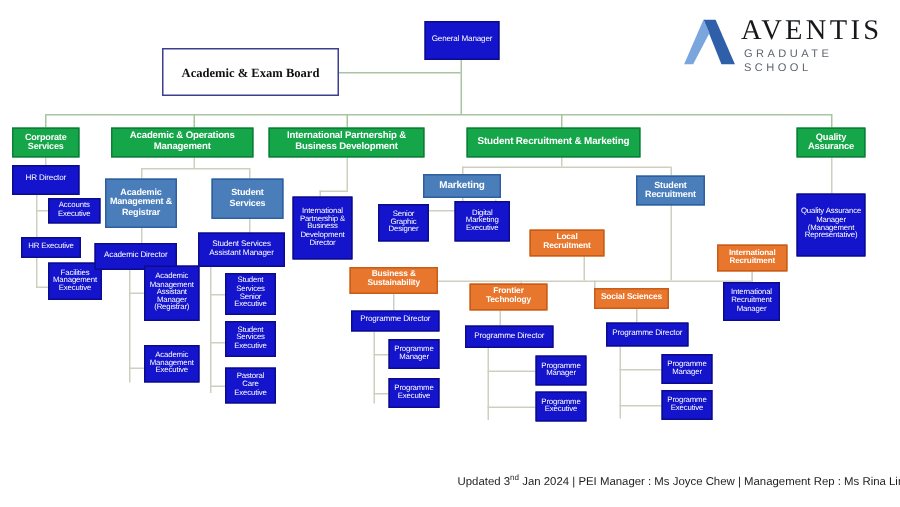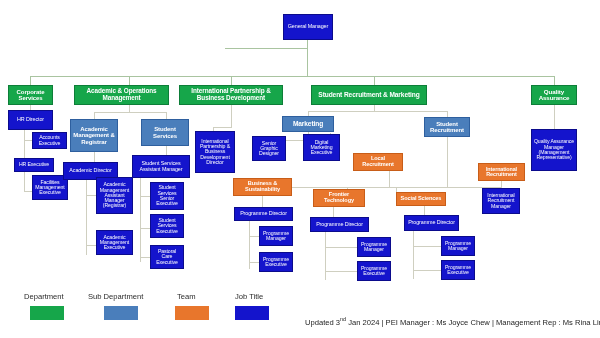--- a/index.html
+++ b/index.html
@@ -73,20 +73,28 @@
     position:absolute;left:305px;top:316px;
     font-size:7.6px;color:#1d1d1d;white-space:nowrap;
   }
   #footnote sup{font-size:5.4px;vertical-align:super;}
 </style>
 </head>
 <body>
 
 <div id="canvas">
 
+  <div id="logo">
+    <svg class="mark" viewBox="0 0 34 30">
+      <polygon points="13,0 21,0 34,30 25,30" fill="#2f5fa8"></polygon>
+      <polygon points="13,0 17,9 6,30 0,30" fill="#7aa6dd"></polygon>
+    </svg>
+    <div class="wordmark">AVENTIS</div>
+    <div class="subword">GRADUATE SCHOOL</div>
+  </div>
 
   <div class="ln h g" style="left:225px;top:48px;width:82px;"></div>
   <div class="ln v g" style="left:307px;top:40px;height:8px;"></div>
   <div class="ln v g" style="left:307px;top:48px;height:28px;"></div>
 
   <div class="ln h g" style="left:30px;top:76px;width:524px;"></div>
 
   <div class="ln v g" style="left:30px;top:76px;height:9px;"></div>
   <div class="ln v g" style="left:129px;top:76px;height:9px;"></div>
   <div class="ln v g" style="left:231px;top:76px;height:9px;"></div>
@@ -155,20 +163,23 @@
   <div class="ln v" style="left:424px;top:203px;height:12px;"></div>
   <div class="ln v" style="left:413px;top:231px;height:48px;"></div>
   <div class="ln h" style="left:413px;top:246px;width:28px;"></div>
   <div class="ln h" style="left:413px;top:270px;width:28px;"></div>
 
   <div class="ln v" style="left:501px;top:180px;height:7px;"></div>
   <div class="ln v" style="left:501px;top:180px;height:8px;"></div>
 
   <div class="ln v" style="left:554px;top:105px;height:24px;"></div>
 
+  <div class="root" style="left:108px;top:32px;width:118px;height:32px;font-size:8.4px;">
+    <span>Academic &amp; Exam Board</span>
+  </div>
 
   <div class="node job" style="left:283px;top:14px;width:50px;height:26px;font-size:5.4px;">
     <span>General Manager</span>
   </div>
 
   <div class="node dept" style="left:8px;top:85px;width:45px;height:20px;font-size:6px;">
     <span>Corporate Services</span>
   </div>
 
   <div class="node dept" style="left:74px;top:85px;width:95px;height:20px;font-size:6.4px;">
@@ -310,36 +321,18 @@
   </div>
 
   <div class="node job" style="left:482px;top:188px;width:38px;height:26px;font-size:5.2px;">
     <span>International Recruitment Manager</span>
   </div>
 
   <div class="node job" style="left:531px;top:129px;width:46px;height:42px;font-size:5.2px;">
     <span>Quality Assurance Manager (Management Representative)</span>
   </div>
 
-  <div id="legend">
-    <div class="lg-item">
-      <div class="lg-label" style="left:24px;top:0px;">Department</div>
-      <div class="lg-swatch sw-dept" style="left:30px;top:14px;"></div>
-    </div>
-    <div class="lg-item">
-      <div class="lg-label" style="left:88px;top:0px;">Sub Department</div>
-      <div class="lg-swatch sw-sub" style="left:104px;top:14px;"></div>
-    </div>
-    <div class="lg-item">
-      <div class="lg-label" style="left:177px;top:0px;">Team</div>
-      <div class="lg-swatch sw-team" style="left:175px;top:14px;"></div>
-    </div>
-    <div class="lg-item">
-      <div class="lg-label" style="left:235px;top:0px;">Job Title</div>
-      <div class="lg-swatch sw-job" style="left:235px;top:14px;"></div>
-    </div>
-  </div>
 
   <div id="footnote">
     <span>Updated 3</span><sup>nd</sup><span> Jan 2024 | PEI Manager : Ms Joyce Chew | Management  Rep : Ms Rina Lim</span>
   </div>
 
 </div>
 
 </body></html>

